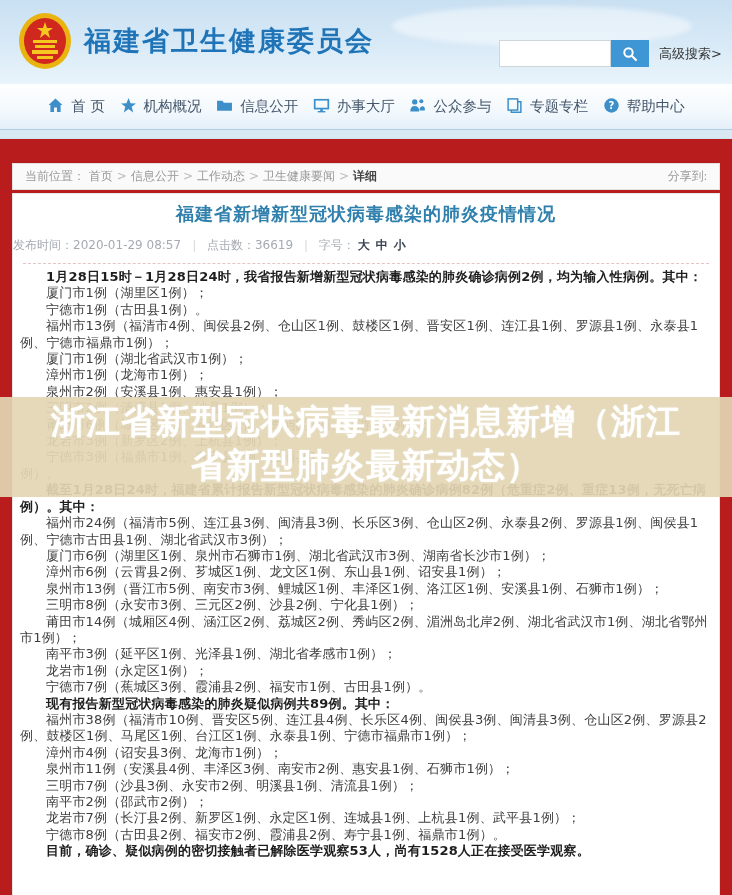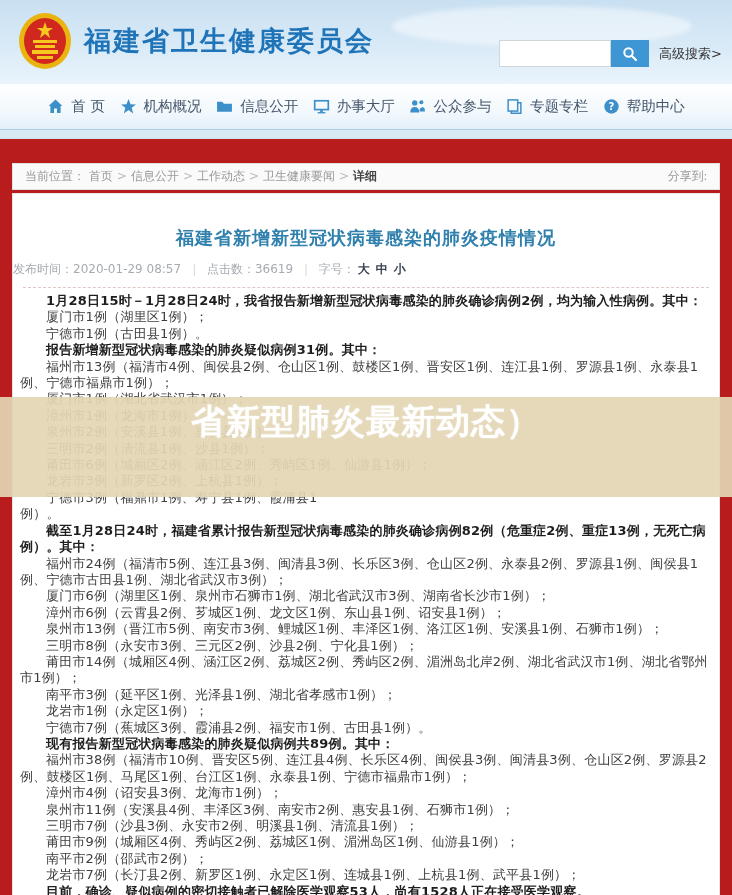--- a/index.html
+++ b/index.html
@@ -16,36 +16,36 @@
   .site-cn { font-size:27px; font-weight:bold; color:#1f74b8; letter-spacing:2px; line-height:30px; }
   .site-en { font-size:11px; font-weight:bold; color:#2a7cbd; letter-spacing:3.2px; margin-top:3px; }
   .search-wrap { position:absolute; right:10px; top:40px; display:flex; align-items:center; }
   .search-input { width:112px; height:27px; border:1px solid #cfd6da; background:#fff; outline:none; padding:0 6px; font-size:12px; }
   .search-btn { width:38px; height:27px; background:#3f96d4; border:none; display:flex; align-items:center; justify-content:center; cursor:pointer; }
   .adv-search { font-size:13px; color:#333; margin-left:10px; cursor:pointer; }
 
   
   .nav { height:46px; background:linear-gradient(180deg,#ffffff 0%,#f0f7fc 70%,#e3eff8 100%);
     border-bottom:1px solid #aecde4; display:flex; align-items:center; justify-content:space-around; padding:0 40px; }
-  .nav-item { display:flex; align-items:center; gap:7px; cursor:pointer; }
+  .nav-item { display:flex; gap:7px; cursor:pointer; }
   .nav-item span.lbl { font-size:14.5px; color:#44566b; }
   .nav-strip { height:9px; background:#d9e9f4; border-bottom:1px solid #cfe2ef; }
 
   
   .crumb-bar { margin:24px 12px 0 12px; height:27px; background:#fafafa; border:1px solid #e2e2e2;
     display:flex; align-items:center; justify-content:space-between; padding:0 12px; }
   .crumb { font-size:12px; color:#999; }
   .crumb .sep { color:#bbb; margin:0 4px; }
   .crumb .cur { color:#444; font-weight:bold; }
   .crumb a { color:#999; text-decoration:none; cursor:pointer; }
   .share { font-size:12px; color:#999;font-family:Liberation Serif, serif; }
 
   
   .article { margin:3px 12px 0 12px; height:856px; background:#fff; border:1px solid #e3e3e3; border-top-color:#e8e8e8; overflow:hidden; }
-  .a-title { margin-top:32px; text-align:center; font-size:18px; font-weight:bold; color:#2f80ad; letter-spacing:1px; }
+  .a-title { margin-top:8px; text-align:center; font-size:18px; font-weight:bold; color:#2f80ad; letter-spacing:1px; }
   .a-meta { margin-top:11px; text-align:left; font-size:12px; color:#a6abb1; }
   .a-meta .pipe { color:#ccc; margin:0 7px; }
   .a-meta .fs { color:#3c4556; font-weight:bold; margin:0 3px; cursor:pointer; }
   .a-sep { margin:9px 10px 0 10px; border-bottom:1px dashed #e3c5c5; }
   .a-body { padding:5px 7px 0 7px; }
   .a-body p { font-size:13px; line-height:16.4px; color:#3d3d3d; text-indent:2em;
     letter-spacing:0.2px; word-break:break-all; }
   .a-body p.b { font-weight:bold; color:#1e1e1e; }
   .a-body p.ni { text-indent:0; }
 
@@ -152,21 +152,20 @@
   <div class="article">
     <div class="a-title">福建省新增新型冠状病毒感染的肺炎疫情情况</div>
     <div class="a-meta">
       <span>发布时间：</span><span>2020-01-29 08:57</span><span class="pipe">｜</span><span>点击数：</span><span>36619</span><span class="pipe">｜</span><span>字号：</span><span class="fs">大</span><span class="fs">中</span><span class="fs">小</span>
     </div>
     <div class="a-sep"></div>
     <div class="a-body" id="abody">
         <p class="b">1月28日15时－1月28日24时，我省报告新增新型冠状病毒感染的肺炎确诊病例2例，均为输入性病例。其中：</p>
         <p>厦门市1例（湖里区1例）；</p>
         <p>宁德市1例（古田县1例）。</p>
-        <p class="b">报告新增新型冠状病毒感染的肺炎疑似病例31例。其中：</p>
         <p>福州市13例（福清市4例、闽侯县2例、仓山区1例、鼓楼区1例、晋安区1例、连江县1例、罗源县1例、永泰县1例、宁德市福鼎市1例）；</p>
         <p>厦门市1例（湖北省武汉市1例）；</p>
         <p>漳州市1例（龙海市1例）；</p>
         <p>泉州市2例（安溪县1例、惠安县1例）；</p>
         <p>三明市2例（清流县1例、沙县1例）；</p>
         <p>莆田市6例（城厢区2例、涵江区2例、秀屿区1例、仙游县1例）；</p>
         <p>龙岩市3例（新罗区2例、上杭县1例）；</p>
         <p>宁德市3例（福鼎市1例、寿宁县1例、霞浦县1</p>
         <p class="ni">例）。</p>
         <p class="b">截至1月28日24时，福建省累计报告新型冠状病毒感染的肺炎确诊病例82例（危重症2例、重症13例，无死亡病例）。其中：</p>
@@ -177,25 +176,26 @@
         <p>三明市8例（永安市3例、三元区2例、沙县2例、宁化县1例）；</p>
         <p>莆田市14例（城厢区4例、涵江区2例、荔城区2例、秀屿区2例、湄洲岛北岸2例、湖北省武汉市1例、湖北省鄂州市1例）；</p>
         <p>南平市3例（延平区1例、光泽县1例、湖北省孝感市1例）；</p>
         <p>龙岩市1例（永定区1例）；</p>
         <p>宁德市7例（蕉城区3例、霞浦县2例、福安市1例、古田县1例）。</p>
         <p class="b">现有报告新型冠状病毒感染的肺炎疑似病例共89例。其中：</p>
         <p>福州市38例（福清市10例、晋安区5例、连江县4例、长乐区4例、闽侯县3例、闽清县3例、仓山区2例、罗源县2例、鼓楼区1例、马尾区1例、台江区1例、永泰县1例、宁德市福鼎市1例）；</p>
         <p>漳州市4例（诏安县3例、龙海市1例）；</p>
         <p>泉州市11例（安溪县4例、丰泽区3例、南安市2例、惠安县1例、石狮市1例）；</p>
         <p>三明市7例（沙县3例、永安市2例、明溪县1例、清流县1例）；</p>
-        <p>莆田市9例（城厢区4例、秀屿区2例、荔城区1例、湄洲岛区1例、仙游县1例）；</p>
         <p>南平市2例（邵武市2例）；</p>
         <p>龙岩市7例（长汀县2例、新罗区1例、永定区1例、连城县1例、上杭县1例、武平县1例）；</p>
+        <p>宁德市8例（古田县2例、福安市2例、霞浦县2例、寿宁县1例、福鼎市1例）。</p>
         <p class="b">目前，确诊、疑似病例的密切接触者已解除医学观察53人，尚有1528人正在接受医学观察。</p>
       </div>
   </div>
 
   <div class="band"></div>
   <div class="band-text">
+    <div>浙江省新型冠状病毒最新消息新增（浙江</div>
     <div>省新型肺炎最新动态）</div>
   </div>
 
 </div>
 
 </body></html>

